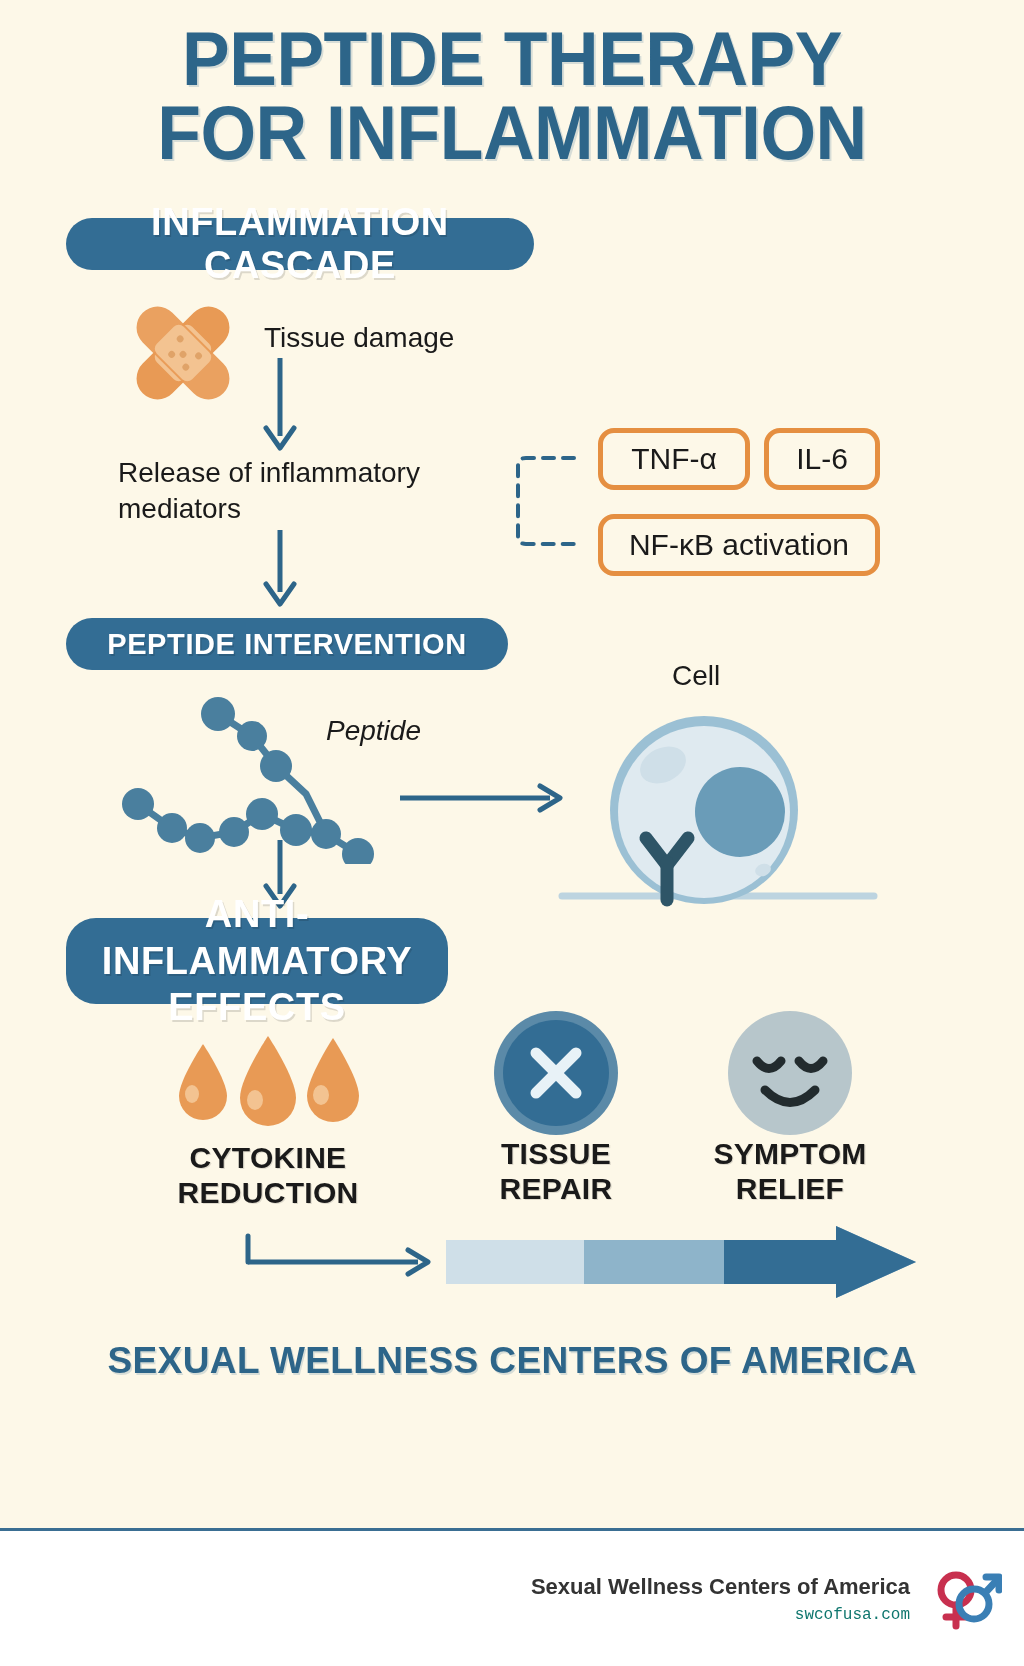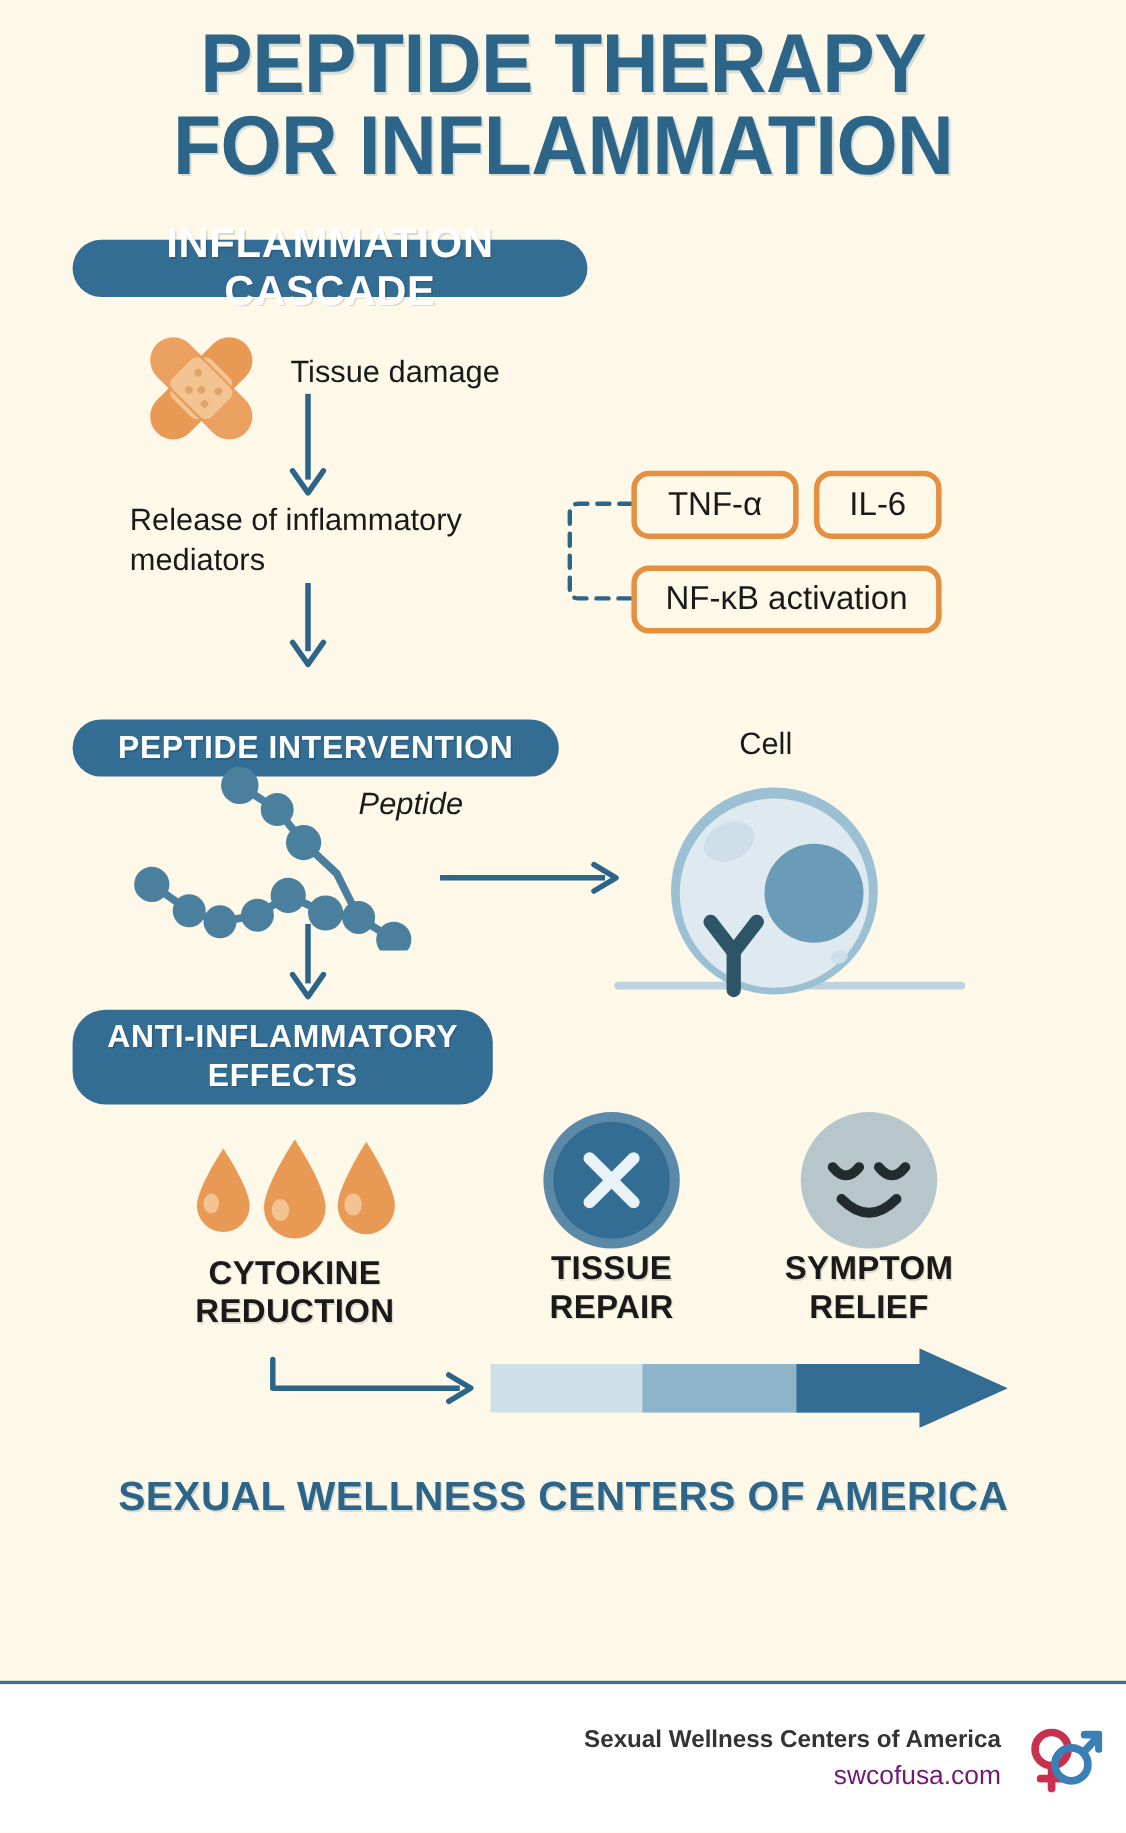--- a/index.html
+++ b/index.html
@@ -37,25 +37,25 @@
     text-shadow: 1.5px 1.5px 0 rgba(0,0,0,0.13);
     display: flex; align-items: center; justify-content: center;
     text-align: center;
   }
   #badge-cascade {
     left: 66px; top: 218px; width: 468px; height: 52px;
     border-radius: 26px; font-size: 38px;
   }
   #badge-intervention {
     left: 66px; top: 618px; width: 442px; height: 52px;
-    border-radius: 26px; font-size: 29px; margin-top: 36px;
+    border-radius: 26px; font-size: 29px;
   }
   #badge-effects {
     left: 66px; top: 918px; width: 382px; height: 86px;
-    border-radius: 30px; font-size: 29px; line-height: 1.22;
+    border-radius: 30px; font-size: 38px; line-height: 1.22;
     flex-direction: column; padding: 4px 0;
   }
   #badge-effects .l2 { display:block; }
   
   .body-text {
     position: absolute;
     color: #1a1a1a;
     font-size: 28px;
     line-height: 1.28;
   }
@@ -65,21 +65,21 @@
   #txt-cell { left: 672px; top: 658px; }
   
   .arrow-svg { position: absolute; overflow: visible; }
   
   .cyto-box {
     position: absolute;
     border: 5px solid #e58f41;
     border-radius: 16px;
     background: #fdf8e8;
     display: flex; align-items: center; justify-content: center;
-    color: #1a1a1a; font-size: 30px;
+    color: #1a1a1a; font-size: 30px; margin-left: 24px;
   }
   #box-tnf { left: 574px; top: 428px; width: 152px; height: 62px; }
   #box-il6 { left: 740px; top: 428px; width: 116px; height: 62px; }
   #box-nfkb { left: 574px; top: 514px; width: 282px; height: 62px; border-radius: 16px; }
   
   #bandage { position: absolute; left: 118px; top: 288px; }
   
   #peptide-chain { position: absolute; left: 110px; top: 694px; }
   
   #cell-figure { position: absolute; left: 548px; top: 700px; }
@@ -115,22 +115,22 @@
     border-top: 3px solid #3a6e92;
     display: flex; align-items: center; justify-content: flex-end;
     padding-right: 22px;
   }
   #footer-text { text-align: right; margin-right: 16px; }
   #footer-company {
     font-family: "Liberation Sans Narrow", "Liberation Sans", sans-serif;
     font-weight: bold; font-size: 22px; color: #333333; line-height: 1.5;
   }
   #footer-url {
-    font-family: Liberation Sans, sans-serif;
-    font-size: 24px; color: #701a75; line-height: 1.5;
+    font-family: Liberation Mono, monospace;
+    font-size: 16px; color: #0f766e; line-height: 1.5;
   }
 </style>
 </head>
 <body>
 
 <div id="poster">
 
   <div class="title-block">
     <div class="title-line">PEPTIDE THERAPY</div>
     <div class="title-line">FOR INFLAMMATION</div>

